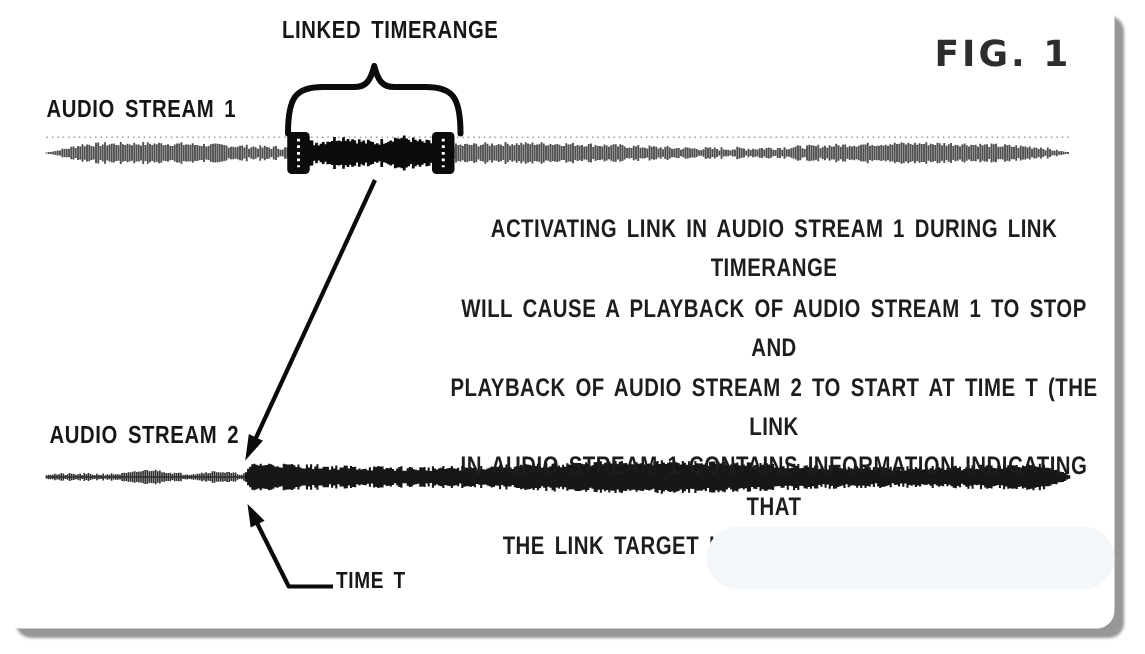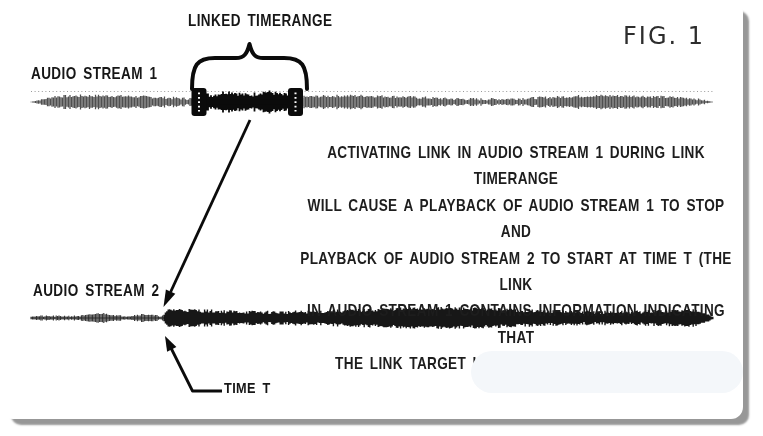--- a/index.html
+++ b/index.html
@@ -8,21 +8,21 @@
   .card{position:absolute;left:1px;top:1px;width:742px;height:418px;background:#ffffff;
     border-radius:12px;box-shadow:8px 8px 2px -2px #979797;}
   .overlay{position:absolute;left:0;top:0;}
   .plabel{position:absolute;font-weight:700;font-size:16.5px;letter-spacing:.5px;word-spacing:3px;
     color:#161616;white-space:nowrap;transform:scaleX(.82);transform-origin:left top;}
   .linked-label{left:187px;top:10px;}
   .s1-label{left:30px;top:63px;}
   .s2-label{left:32px;top:280px;}
   .timet-label{left:223px;top:378px;font-size:15.5px;}
   .fig-label{position:absolute;left:622px;top:21px;font-family:"DejaVu Sans",sans-serif;
-    font-weight:400;font-size:24px;letter-spacing:2px;color:#2d2d2d;white-space:nowrap;}
+    font-weight:700;font-size:24px;letter-spacing:2px;color:#2d2d2d;white-space:nowrap;}
   .annotation{position:absolute;left:235px;top:139px;width:560px;text-align:center;
     transform:scaleX(.8);transform-origin:50% 0;font-weight:700;font-size:17px;
     line-height:26.4px;letter-spacing:.4px;word-spacing:3px;color:#1d1d1d;}
   .smudge{position:absolute;left:470px;top:350px;width:272px;height:42px;
     background:#f4f7fa;border-radius:21px;}
 </style>
 </head>
 <body>
 
 <div class="stage">

